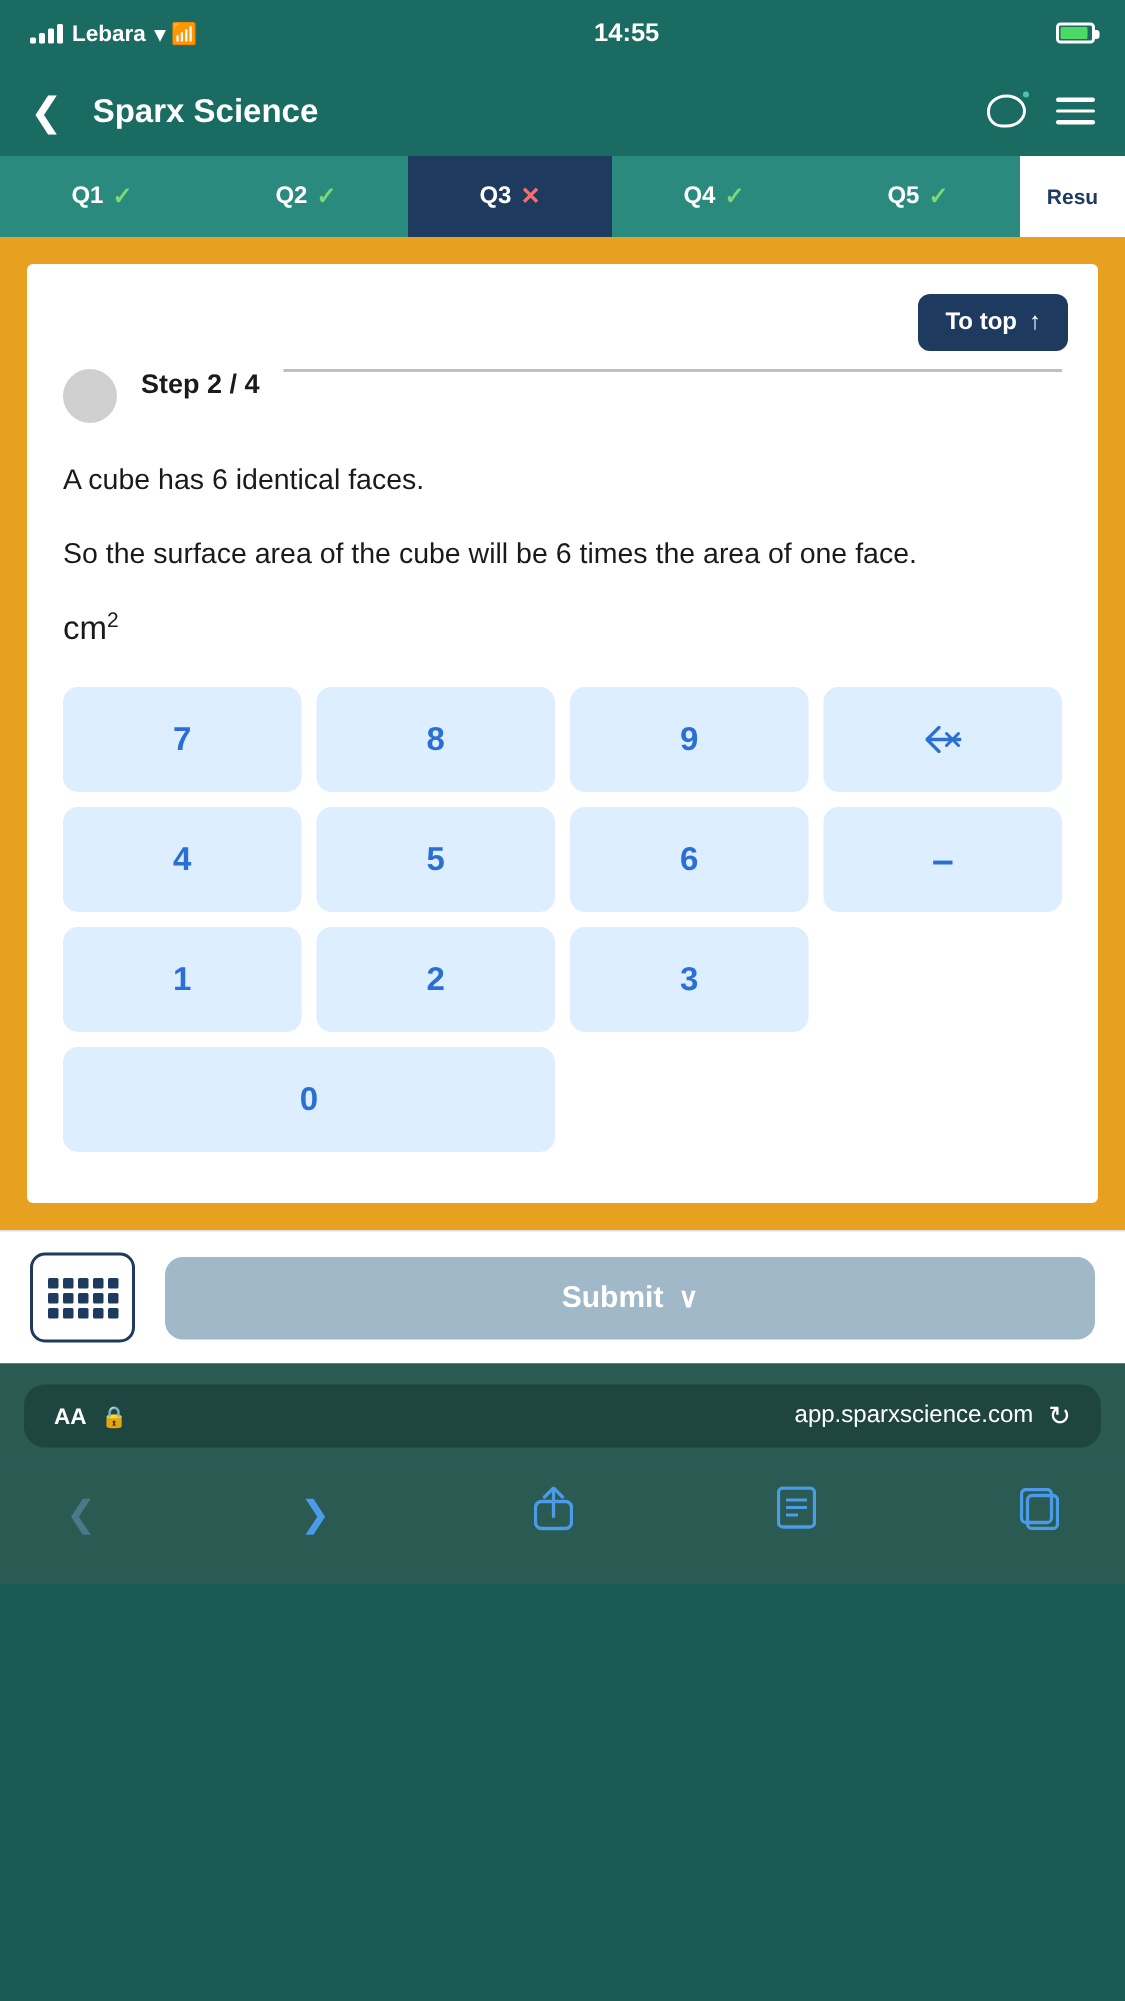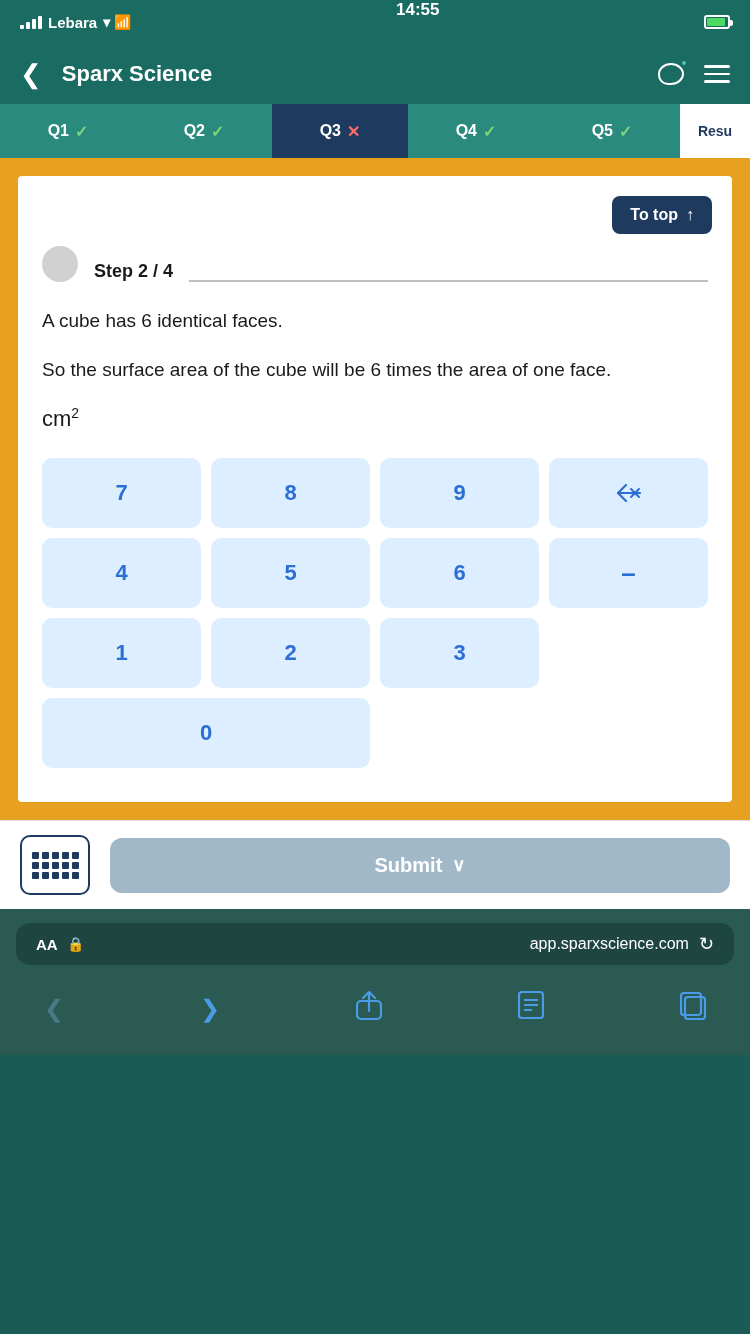--- a/index.html
+++ b/index.html
@@ -10,20 +10,21 @@
       font-family: -apple-system, BlinkMacSystemFont, 'Segoe UI', sans-serif;
       background: #1a5c55;
       overflow-x: hidden;
     }
 
     
     .status-bar {
       background: #1a6b62;
       height: 44px;
       display: flex;
+      align-items: center;
       justify-content: space-between;
       padding: 0 20px;
       color: white;
       font-size: 15px;
       font-weight: 600;
     }
     .status-left { display: flex; align-items: center; gap: 6px; }
     .status-time { font-size: 17px; font-weight: 700; }
     .status-right { display: flex; align-items: center; gap: 8px; }
 
@@ -178,21 +179,21 @@
       font-weight: 600;
       cursor: pointer;
       display: flex;
       align-items: center;
       gap: 8px;
     }
 
     
     .step-container {
       display: flex;
-      align-items: flex-end;
+      align-items: flex-start;
       gap: 16px;
       margin-top: 50px;
       margin-bottom: 24px;
     }
     .step-circle {
       width: 36px; height: 36px;
       border-radius: 50%;
       background: #d0d0d0;
       flex-shrink: 0;
     }

